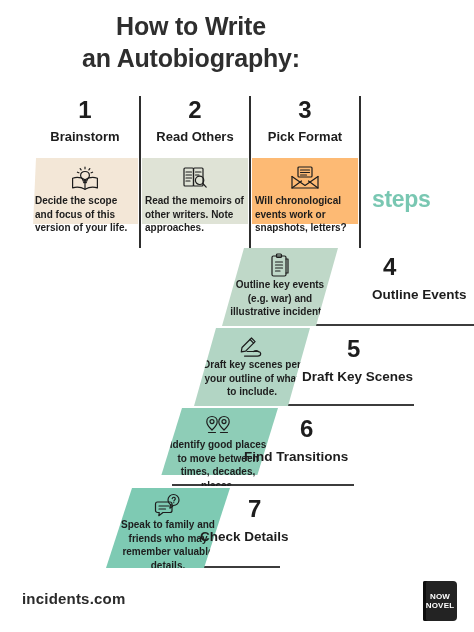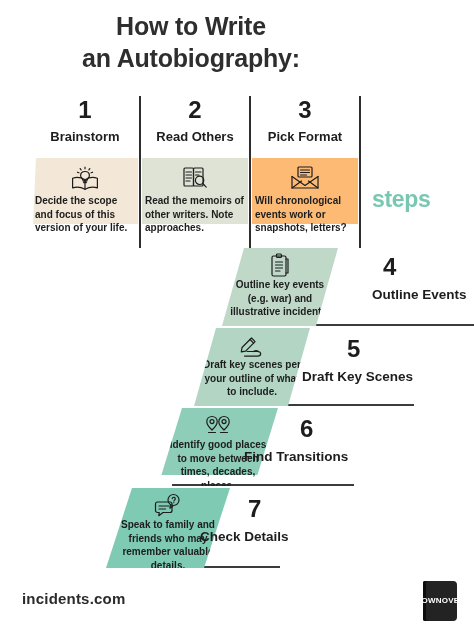--- a/index.html
+++ b/index.html
@@ -109,21 +109,21 @@
 
   
   .site{
     position:absolute;left:22px;top:590px;
     font-size:15px;font-weight:bold;color:#2b2b2b;letter-spacing:0.2px;
   }
   .logo{
     position:absolute;left:423px;top:581px;width:34px;height:40px;
     background:#232323;border-radius:2px 4px 4px 2px;
     box-shadow:inset 3px 0 0 #0d0d0d;
-    display:flex;flex-direction:row;align-items:center;justify-content:center;
+    display:flex;flex-direction:column;align-items:center;justify-content:center;
   }
   .logo span{
     display:block;color:#ffffff;font-size:8px;font-weight:bold;line-height:9.5px;
     letter-spacing:0.2px;
   }
   svg{display:block;}
 </style>
 </head>
 <body>
 

